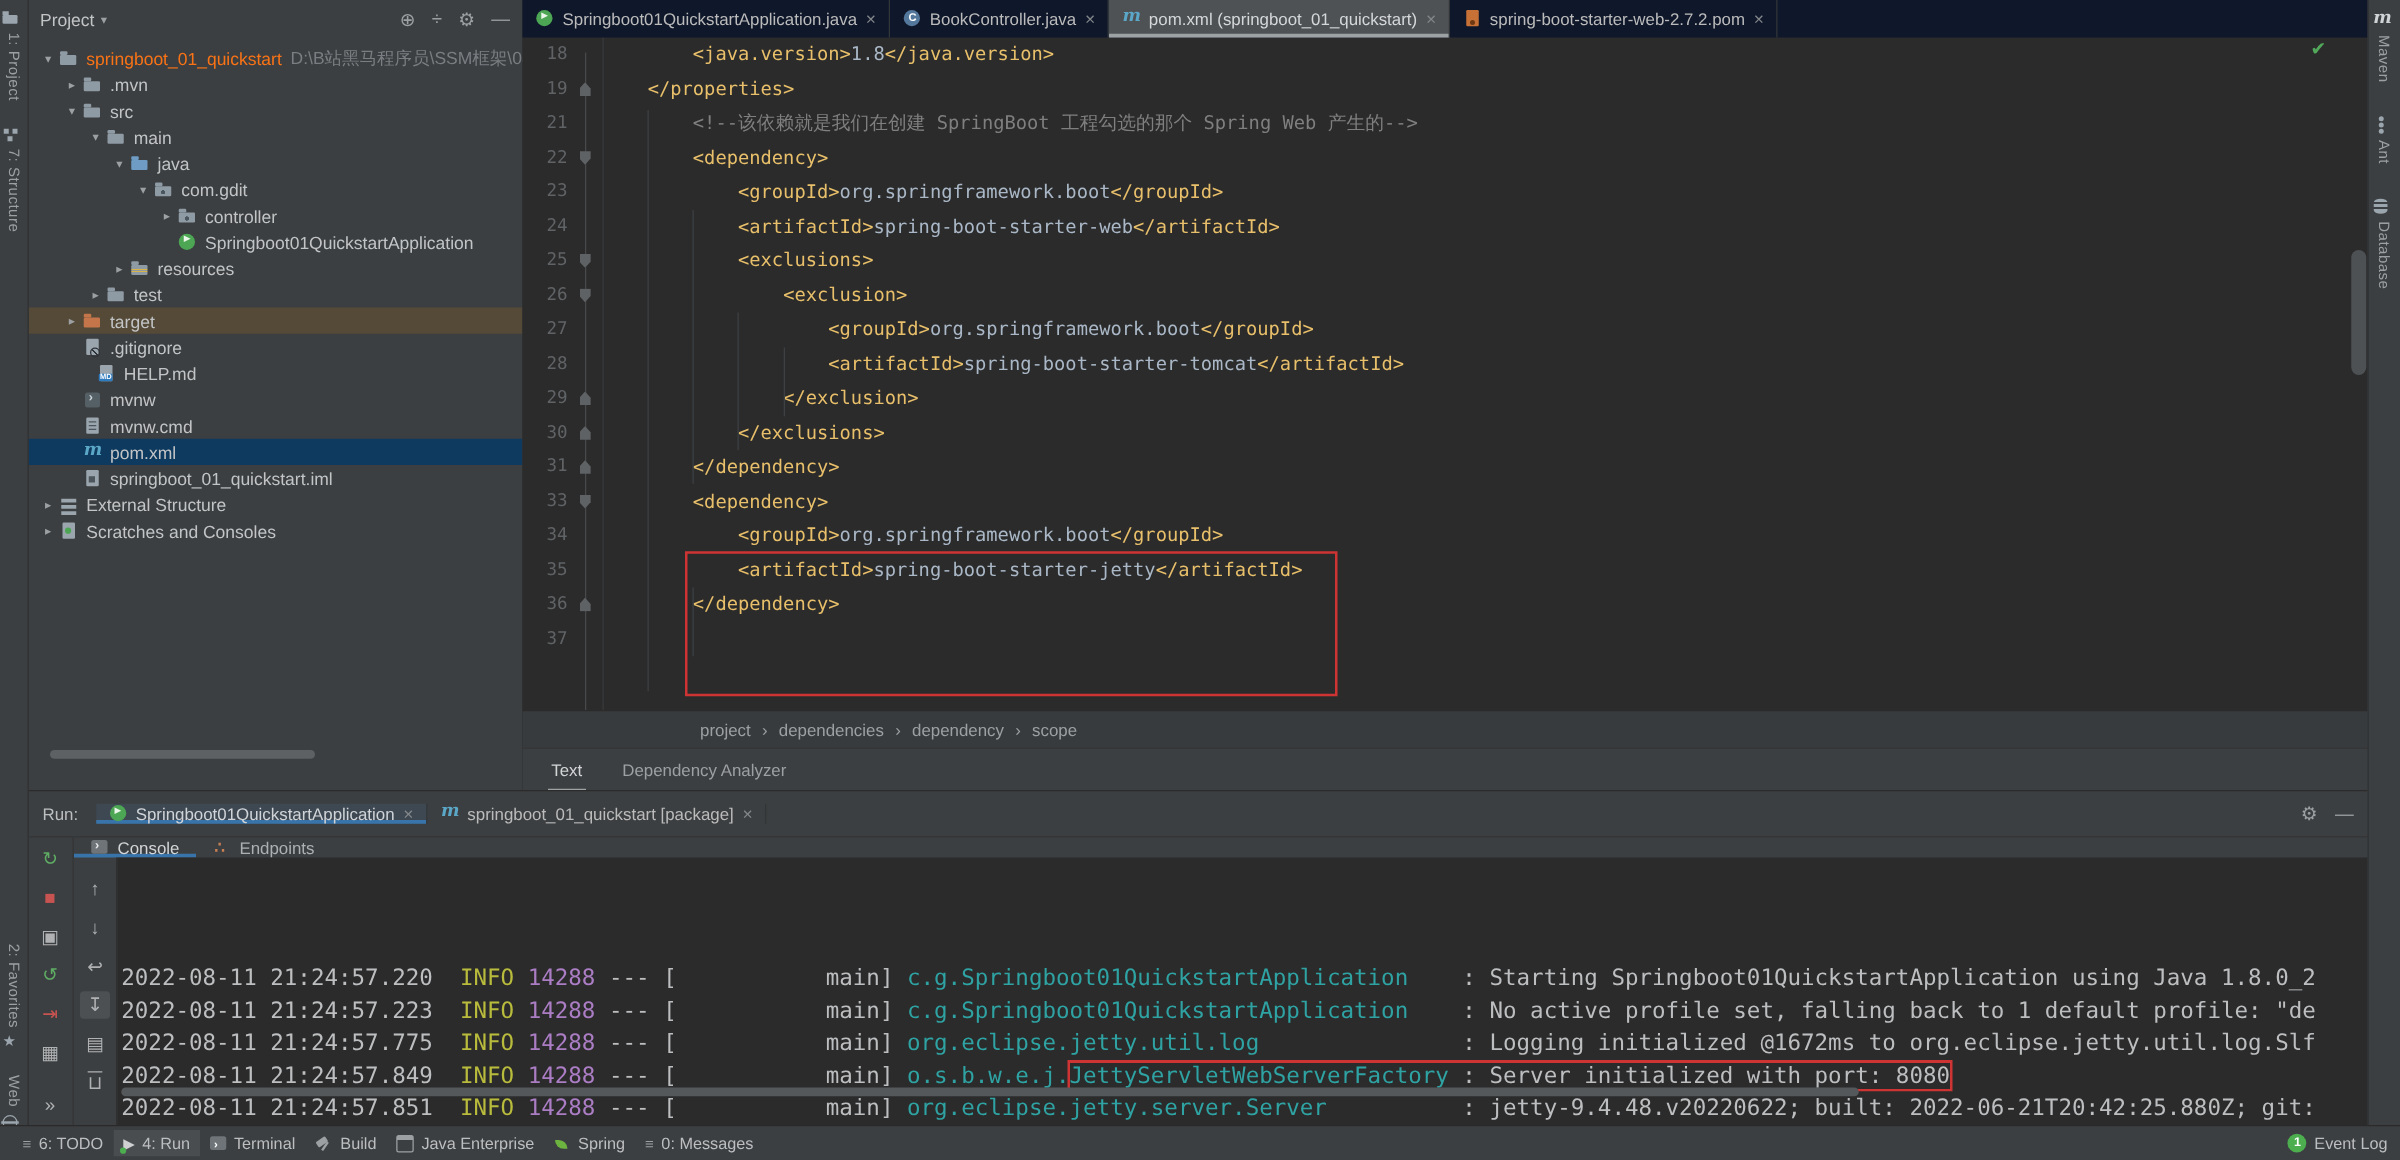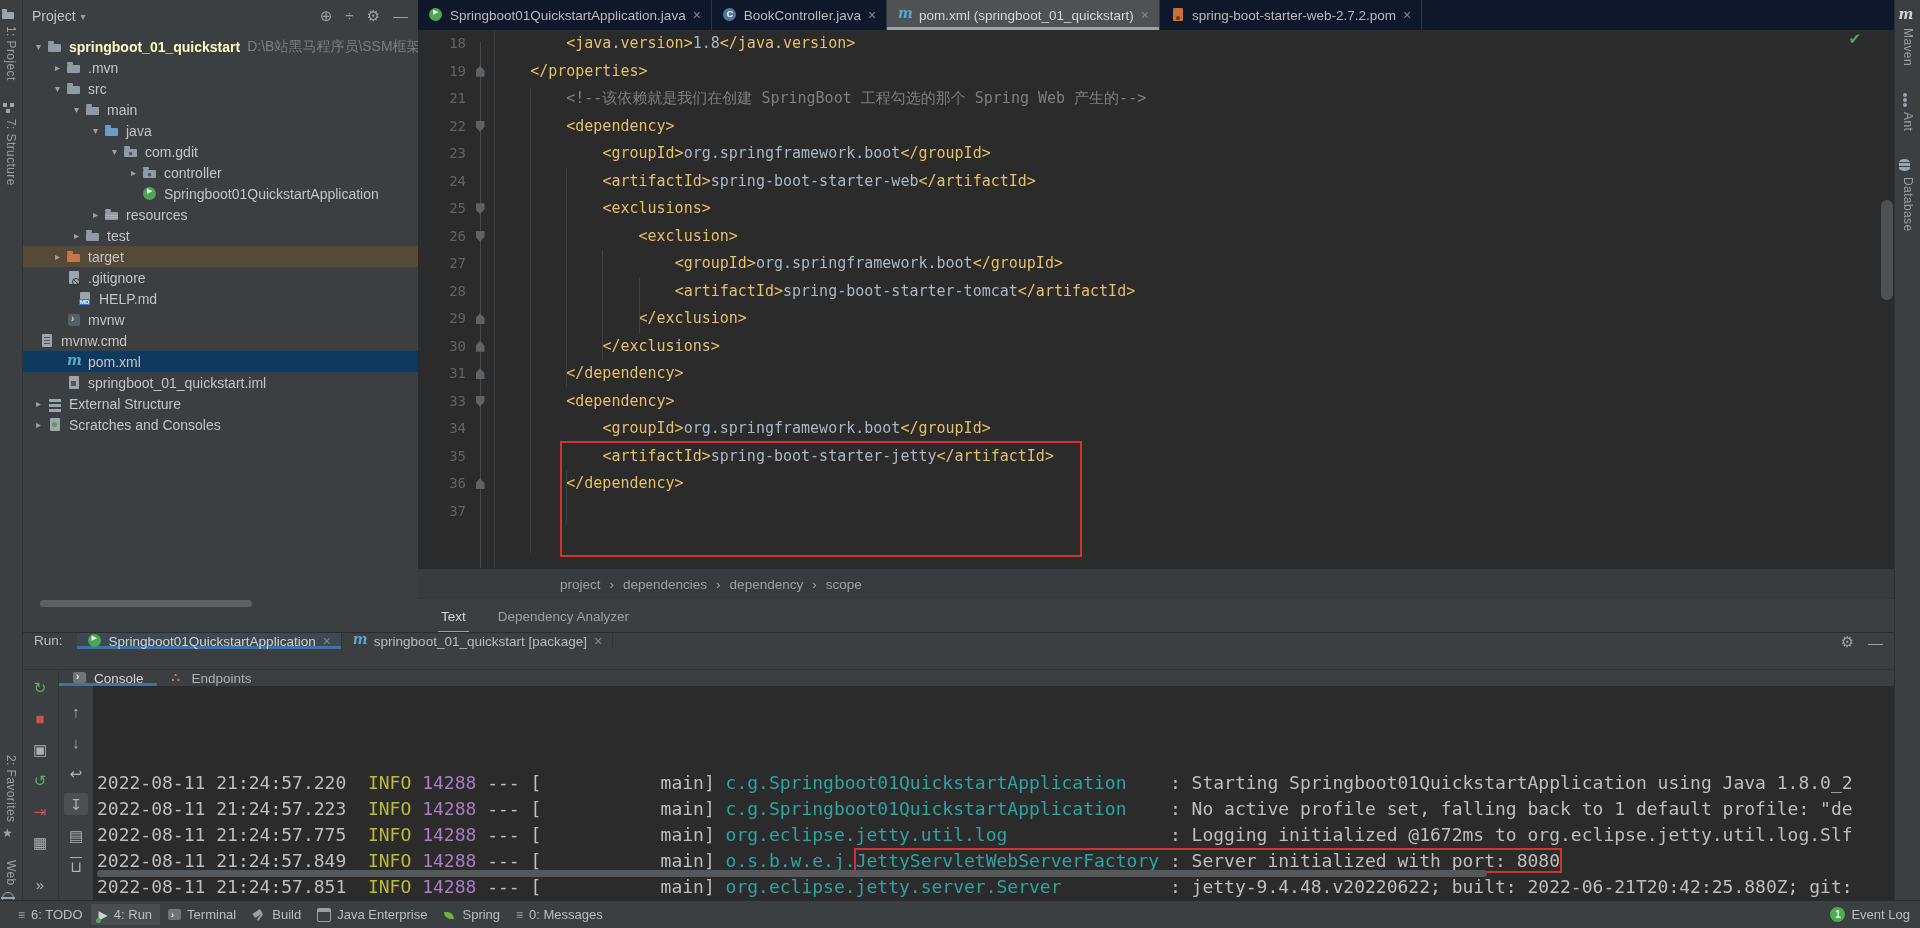--- a/index.html
+++ b/index.html
@@ -60,32 +60,32 @@
   
   .project-panel{position:absolute;left:22px;top:0;width:396px;height:632px;background:#3c3f41;border-right:1px solid #2b2b2b}
   .pp-header{height:32px;display:flex;align-items:center;padding:0 10px;font-size:14px;color:#c2c4c6}
   .pp-caret{margin-left:5px;font-size:10px;color:#9da0a3}
   .pp-icons{margin-left:auto;display:flex;gap:13px;color:#9da0a3;font-size:15px}
   .pp-icons span{cursor:pointer}
   .tree{padding-top:4px;font-size:14px;white-space:nowrap;overflow:hidden;height:560px}
   .tree-row{height:21px;display:flex;align-items:center;color:#c2c4c6;cursor:pointer}
   .tree-row .arrow{width:17px;font-size:10px;color:#9da0a3;text-align:center;flex:none}
   .tree-row .hint{color:#7a7e82;margin-left:7px}
-  .tree-row .bold{font-weight:bold;color:#fef9c3}
+  .tree-row .bold{font-weight:normal;color:#f97316}
   .tree-row.selected{background:#0e3a5f}
   .tree-row.highlighted{background:#544a37}
   .pp-hscroll{position:absolute;left:18px;top:600px;width:212px;height:7px;border-radius:4px;background:#5d6163}
 
   
   .editor{position:absolute;left:418px;top:0;width:1477px;height:632px;background:#2b2b2b}
   .etabs{height:30px;background:#0f172a;display:flex}
   .tab{display:flex;align-items:center;padding:0 10px;font-size:13.5px;color:#bbb;border-right:1px solid #333638;cursor:pointer;white-space:nowrap}
   .etabs .tab.active{background:#4e5254;box-shadow:inset 0 -3px 0 #9da2a5;color:#d5d7d9}
   .close{margin-left:7px;color:#84888b;font-size:14px;line-height:1}
-  .ecode-wrap{position:absolute;top:30px;left:16px;width:100%;height:538px;overflow:hidden;font:15px/27.5px "DejaVu Sans Mono",monospace}
+  .ecode-wrap{position:absolute;top:30px;left:4px;width:100%;height:538px;overflow:hidden;font:15px/27.5px "DejaVu Sans Mono",monospace}
   .eline{display:flex;height:27.5px;white-space:pre}
   .lnum{width:32px;text-align:right;color:#606366;font-size:14px;flex:none}
   .fold{width:28px;flex:none;display:flex;align-items:center;justify-content:center}
   .fold.down::before,.fold.up::before{content:"";width:9px;height:11px;background:#5f6264}
   .fold.down::before{clip-path:polygon(0 0,100% 0,100% 55%,50% 100%,0 55%)}
   .fold.up::before{clip-path:polygon(50% 0,100% 45%,100% 100%,0 100%,0 45%)}
   .ecode{flex:1}
   .tk-tag{color:#e8bf6a}.tk-txt{color:#a9b7c6}.tk-com{color:#7f7f7f}
   .gutter-vline{position:absolute;left:46px;top:12px;height:528px;width:1px;background:#47494b}
   .gutter-sep{position:absolute;left:60px;top:0;height:538px;width:1px;background:#383a3c}
@@ -94,21 +94,21 @@
   .breadcrumbs{position:absolute;top:568px;height:30px;left:0;right:0;background:#383b3d;display:flex;align-items:center;padding-left:142px;font-size:13.5px;color:#9da0a3;border-top:1px solid #2b2b2b}
   .bc-sep{margin:0 9px;color:#6f7superb377}
   .view-tabs{position:absolute;top:598px;height:34px;left:0;right:0;background:#3c3f41;border-top:1px solid #323436;display:flex;align-items:stretch;padding-left:20px;font-size:13.5px}
   .vtab{display:flex;align-items:center;margin-right:26px;padding:0 3px;color:#9da0a3;cursor:pointer}
   .vtab.active{color:#d3d5d7;box-shadow:inset 0 -2px 0 #9da2a5}
   .check{position:absolute;top:30px;right:34px;color:#52a85a;font-size:15px}
   .escroll{position:absolute;right:2px;top:200px;width:12px;height:100px;background:#54585a;border-radius:6px;opacity:.85}
 
   
   .run-panel{position:absolute;left:22px;top:632px;width:1873px;height:268px;background:#3c3f41;border-top:1px solid #2b2b2b}
-  .run-header{height:36px;display:flex;align-items:flex-start;font-size:13.5px;border-bottom:1px solid #323436}
+  .run-header{height:36px;display:flex;align-items:center;font-size:13.5px;border-bottom:1px solid #323436}
   .run-label{display:flex;align-items:center;padding:0 14px 0 12px;color:#bcbec0}
   .run-header .tab{border-right:1px solid #323436}
   .run-header .tab.active{background:#3d4852;box-shadow:inset 0 -3px 0 #3874a9;color:#d0d4d8}
   .rh-icons{margin-left:auto;display:flex;align-items:center;gap:14px;padding-right:12px;color:#9da0a3;font-size:15px}
   .run-body{display:flex;height:231px}
   .col1{width:36px;border-right:1px solid #323436;display:flex;flex-direction:column;align-items:center;padding:6px 0;gap:9px}
   .col1 .tbtn:last-child{margin-top:auto}
   .right-part{flex:1;display:flex;flex-direction:column;min-width:0}
   .console-tabs{height:32px;display:flex;align-items:stretch;font-size:13.5px}
   .ctab{display:flex;align-items:center;padding:0 13px;color:#adb0b3;cursor:pointer}
@@ -248,21 +248,21 @@
         <div class="tree-row" style="padding-left: 38px;">
           <span class="arrow"></span>
           <span class="ti file-md"></span>
           <span>HELP.md</span>
         </div>
         <div class="tree-row" style="padding-left: 27px;">
           <span class="arrow"></span>
           <span class="ti file-exec"></span>
           <span>mvnw</span>
         </div>
-        <div class="tree-row" style="">
+        <div class="tree-row" style="padding-left: 27px;">
           <span class="arrow"></span>
           <span class="ti file-text"></span>
           <span>mvnw.cmd</span>
         </div>
         <div class="tree-row selected" style="padding-left: 27px;">
           <span class="arrow"></span>
           <span class="ti file-maven"></span>
           <span>pom.xml</span>
         </div>
         <div class="tree-row" style="padding-left: 27px;">

